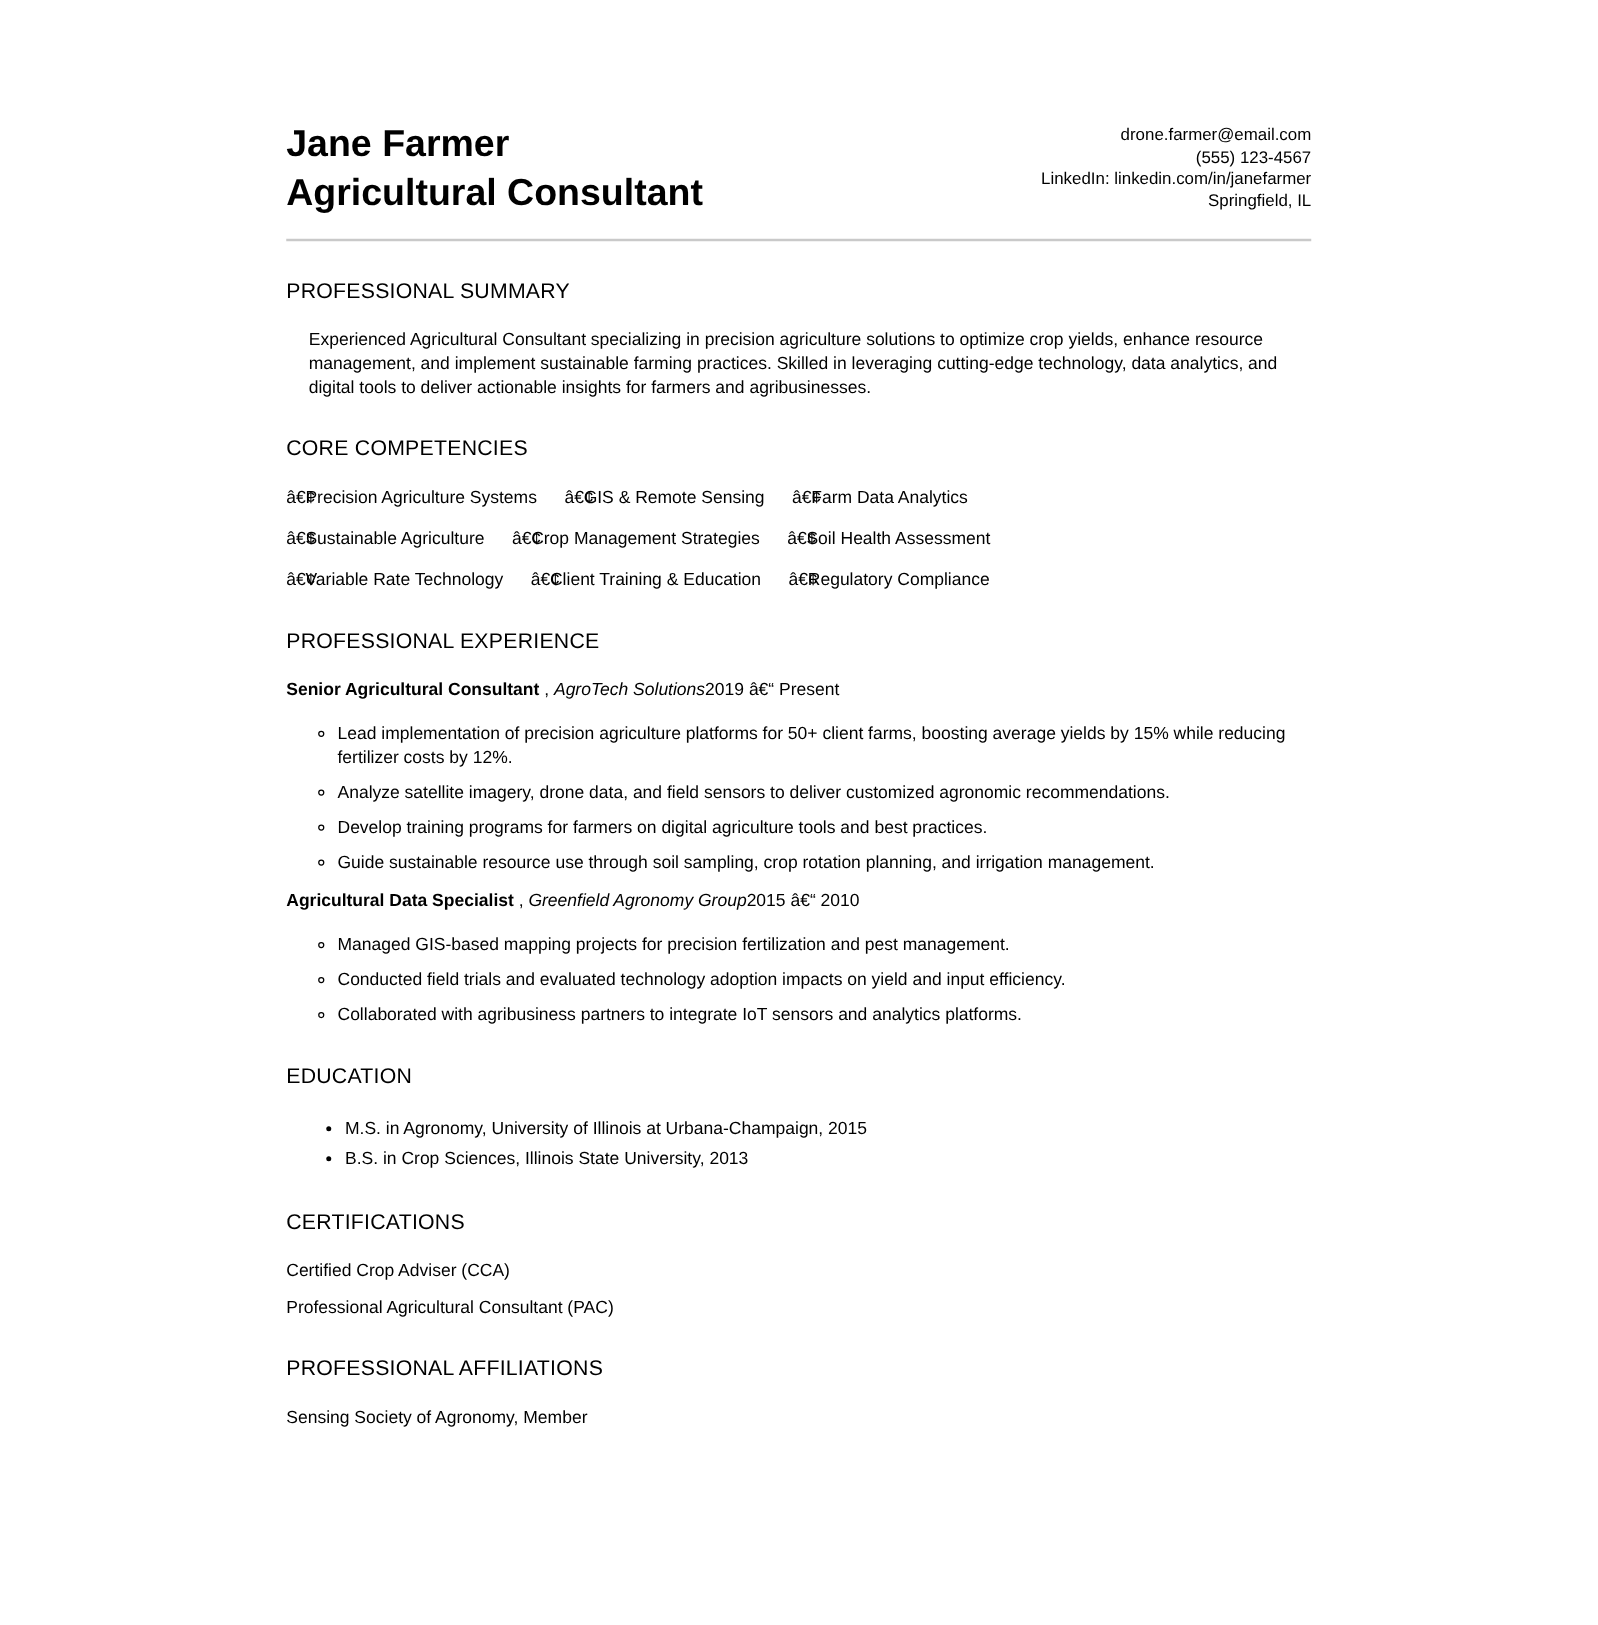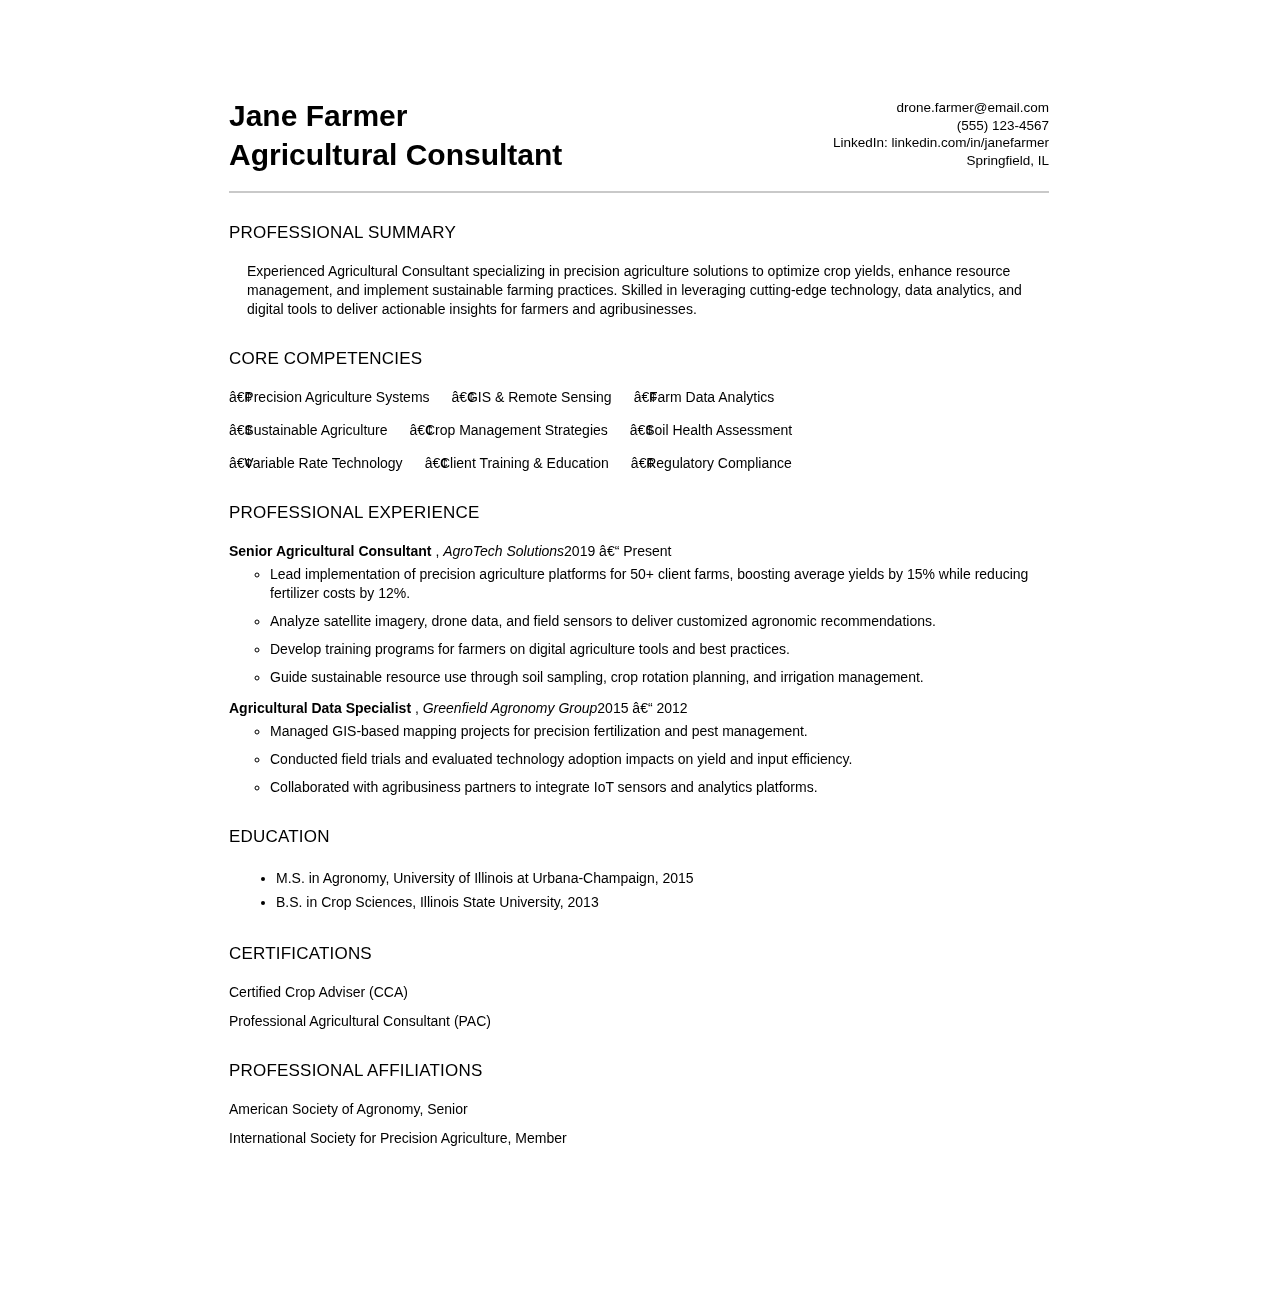--- a/index.html
+++ b/index.html
@@ -70,21 +70,21 @@
   .job-head {
     display: flex;
     align-items: baseline;
   }
   .job-title-line { white-space: pre-wrap; }
   .job-title-line strong { font-weight: bold; }
   .job-title-line em { font-style: italic; }
   .job-dates { white-space: nowrap; }
   ul.exp-list {
     list-style-type: circle;
-    margin: 4px 0 12px 0;
+    margin: 16px 0 12px 0;
     padding-left: 41px;
   }
   ul.exp-list li { margin-bottom: 9px; }
   
   ul.edu-list {
     list-style-type: disc;
     margin: 6px;
     padding-left: 41px;
   }
   ul.edu-list li { line-height: 24px; }
@@ -145,21 +145,21 @@
         <li>Lead implementation of precision agriculture platforms for 50+ client farms, boosting average yields by 15% while reducing fertilizer costs by 12%.</li>
         <li>Analyze satellite imagery, drone data, and field sensors to deliver customized agronomic recommendations.</li>
         <li>Develop training programs for farmers on digital agriculture tools and best practices.</li>
         <li>Guide sustainable resource use through soil sampling, crop rotation planning, and irrigation management.</li>
       </ul>
     </div>
 
     <div>
       <div class="job-head">
         <div class="job-title-line"><strong>Agricultural Data Specialist</strong><span> , </span><em>Greenfield Agronomy Group</em></div>
-        <div class="job-dates">2015 â€“ 2012</div>
+        <div class="job-dates">2015 â€“ 2010</div>
       </div>
       <ul class="exp-list">
         <li>Managed GIS-based mapping projects for precision fertilization and pest management.</li>
         <li>Conducted field trials and evaluated technology adoption impacts on yield and input efficiency.</li>
         <li>Collaborated with agribusiness partners to integrate IoT sensors and analytics platforms.</li>
       </ul>
     </div>
   </section>
 
   <section>
@@ -171,17 +171,16 @@
   </section>
 
   <section>
     <h2>CERTIFICATIONS</h2>
     <p>Certified Crop Adviser (CCA)</p>
     <p>Professional Agricultural Consultant (PAC)</p>
   </section>
 
   <section>
     <h2>PROFESSIONAL AFFILIATIONS</h2>
-    <p>American Society of Agronomy, Senior</p>
-    <p>International Society for Precision Agriculture, Member</p>
+    <p>Sensing Society of Agronomy, Member</p>
   </section>
 
 </div>
 
 </body></html>

